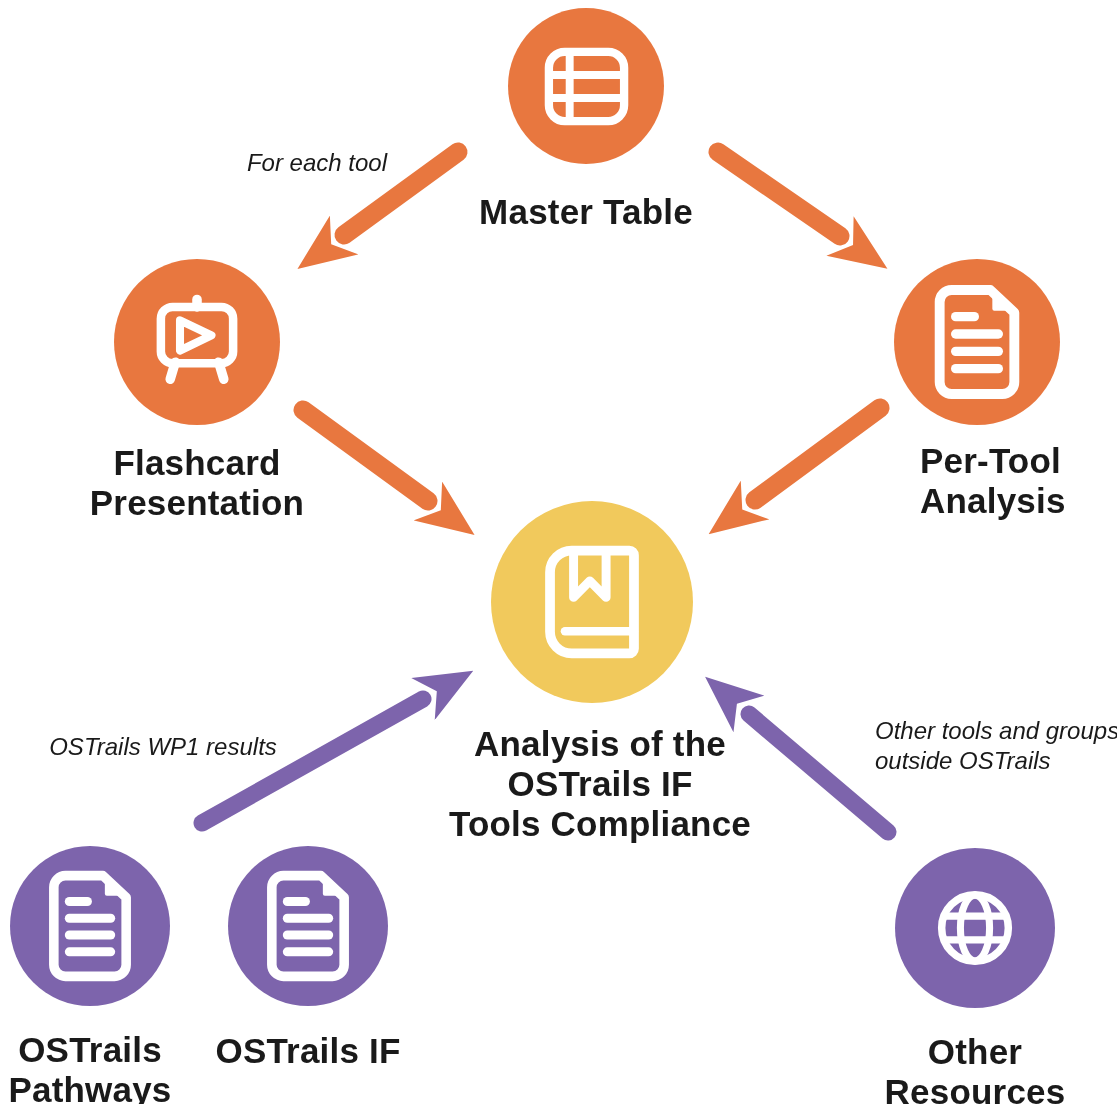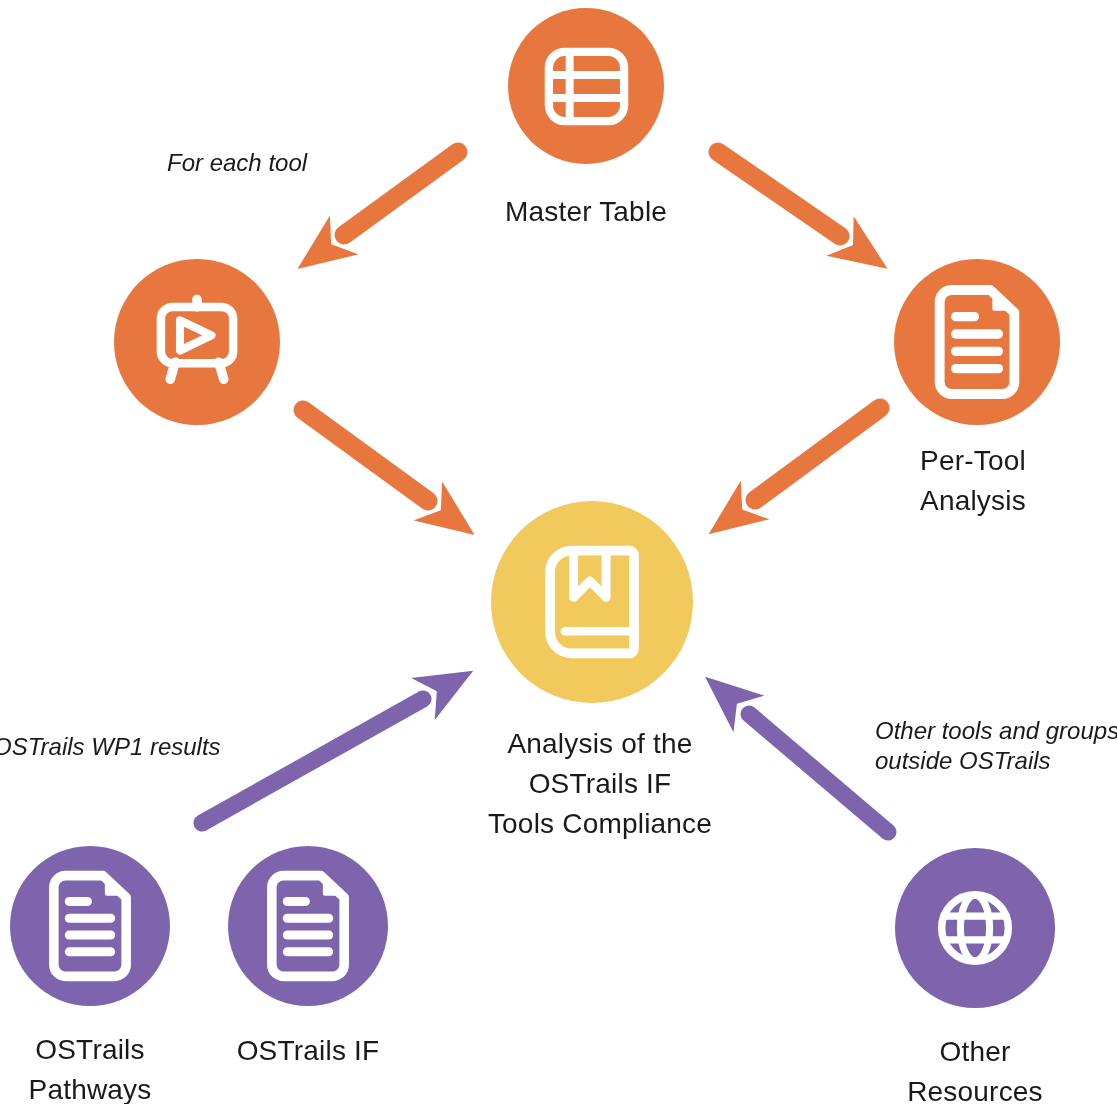--- a/index.html
+++ b/index.html
@@ -49,37 +49,37 @@
     stroke-linejoin: round;
   }
   .node-icon .filled {
     fill: var(--icon);
     stroke: var(--icon);
   }
 
   .node-label {
     position: absolute;
     color: var(--label);
-    font-size: 28px;
-    font-weight: 400;
+    font-size: 35px;
+    font-weight: 700;
     line-height: 40px;
     text-align: center;
     white-space: pre-line;
     letter-spacing: 0.2px;
   }
   .node-label.align-left { text-align: left; }
 
   .caption {
     position: absolute;
     color: var(--label);
     font-size: 24px;
     font-style: italic;
     font-weight: 400;
     line-height: 30px;
-    text-align: left;
+    text-align: center;
     white-space: pre-line;
   }
   .caption.align-left { text-align: left; }
 </style>
 </head>
 <body>
 
 <div class="canvas">
 
   <svg class="arrows" width="1117" height="1104" viewBox="0 0 1117 1104" aria-hidden="true">
@@ -115,20 +115,22 @@
     <div class="circle orange" style="width:166px; height:166px;">
       <svg class="node-icon" width="102" height="102" viewBox="0 0 48 48">
         <line x1="24" y1="4" x2="24" y2="7.5" stroke-width="4.5"></line>
         <rect x="7" y="7.5" width="34" height="26.5" rx="5.5" stroke-width="4"></rect>
         <path d="M16,13.8 L30.8,20.9 L16,28 Z" stroke-width="3.8"></path>
         <line x1="13.8" y1="33.5" x2="11.4" y2="41.5" stroke-width="4.5"></line>
         <line x1="34.2" y1="33.5" x2="36.6" y2="41.5" stroke-width="4.5"></line>
       </svg>
     </div>
   </div>
+  <div class="node-label" style="left:37px; top:443px; width:320px;">Flashcard
+Presentation</div>
 
   <div class="node" style="left:894px; top:259px;">
     <div class="circle orange" style="width:166px; height:166px;">
       <svg class="node-icon" width="128" height="128" viewBox="0 0 48 48">
         <path d="M29,4.5 H14.5 a4.5,4.5 0 0 0 -4.5,4.5 v30 a4.5,4.5 0 0 0 4.5,4.5 h19 a4.5,4.5 0 0 0 4.5,-4.5 V13 Z" stroke-width="3.7"></path>
         <path class="filled" d="M30.5,6.5 L35.5,11.5 H30.5 Z" stroke-width="1.5"></path>
         <line x1="16" y1="14.5" x2="23" y2="14.5" stroke-width="3.5"></line>
         <line x1="16" y1="21" x2="32" y2="21" stroke-width="3.5"></line>
         <line x1="16" y1="27.5" x2="32" y2="27.5" stroke-width="3.5"></line>
         <line x1="16" y1="34" x2="32" y2="34" stroke-width="3.5"></line>

